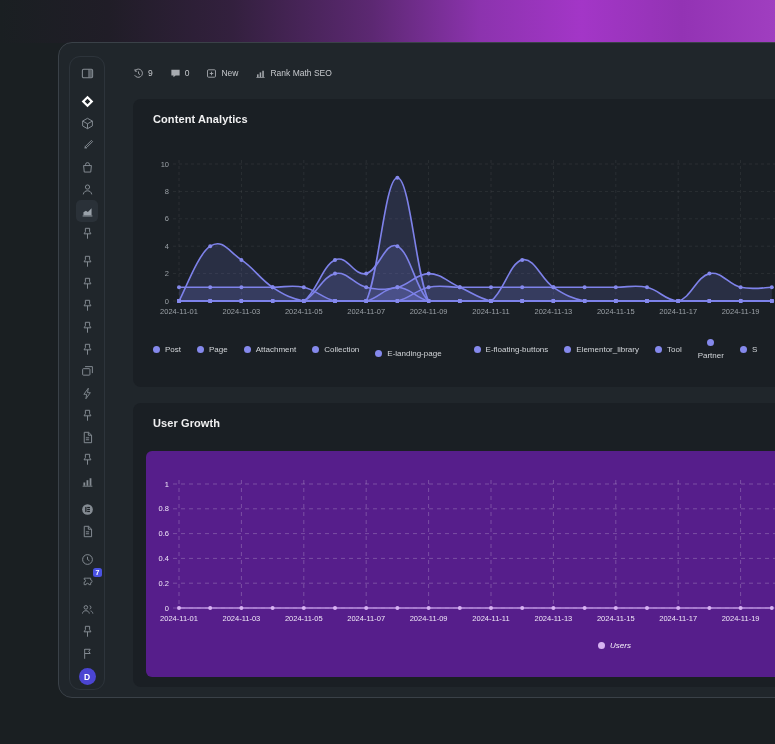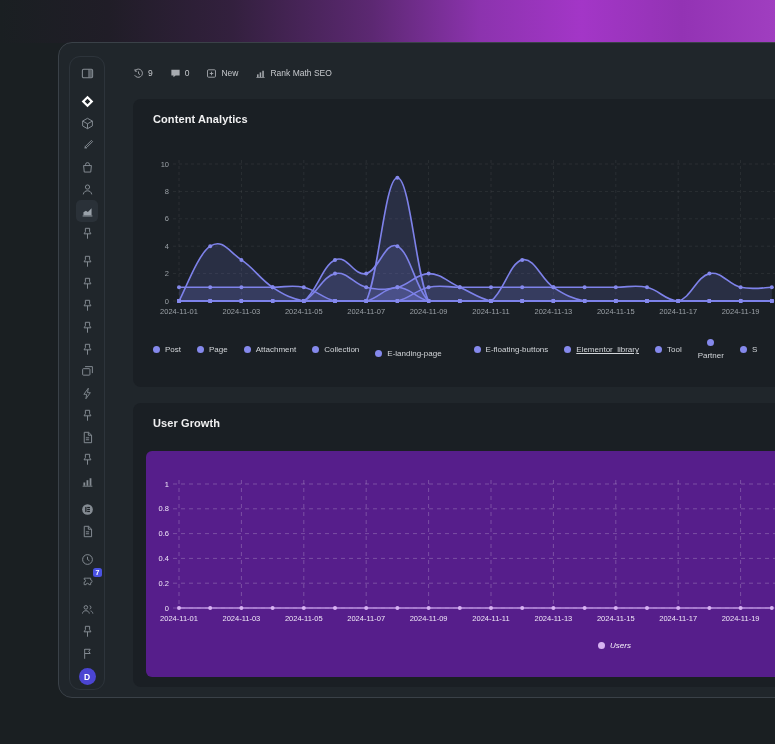--- a/index.html
+++ b/index.html
@@ -604,21 +604,21 @@
             <span>Collection</span>
           </div>
           <div class="lg-item" style="color: rgb(210, 213, 217); margin-top: 8px;">
             <span class="lg-dot" style="background: rgb(133, 137, 236);"></span>
             <span>E-landing-page</span>
           </div>
           <div class="lg-item" style="color: rgb(210, 213, 217); padding-left: 16px;">
             <span class="lg-dot" style="background: rgb(133, 137, 236);"></span>
             <span>E-floating-buttons</span>
           </div>
-          <div class="lg-item" style="color: rgb(210, 213, 217); text-decoration: underline;">
+          <div class="lg-item" style="color: rgb(210, 213, 217);">
             <span class="lg-dot" style="background: rgb(133, 137, 236);"></span>
             <span>Elementor_library</span>
           </div>
           <div class="lg-item" style="color: rgb(210, 213, 217);">
             <span class="lg-dot" style="background: rgb(133, 137, 236);"></span>
             <span>Tool</span>
           </div>
           <div class="lg-item" style="color: rgb(210, 213, 217); flex-direction: column;">
             <span class="lg-dot" style="background: rgb(133, 137, 236);"></span>
             <span>Partner</span>

